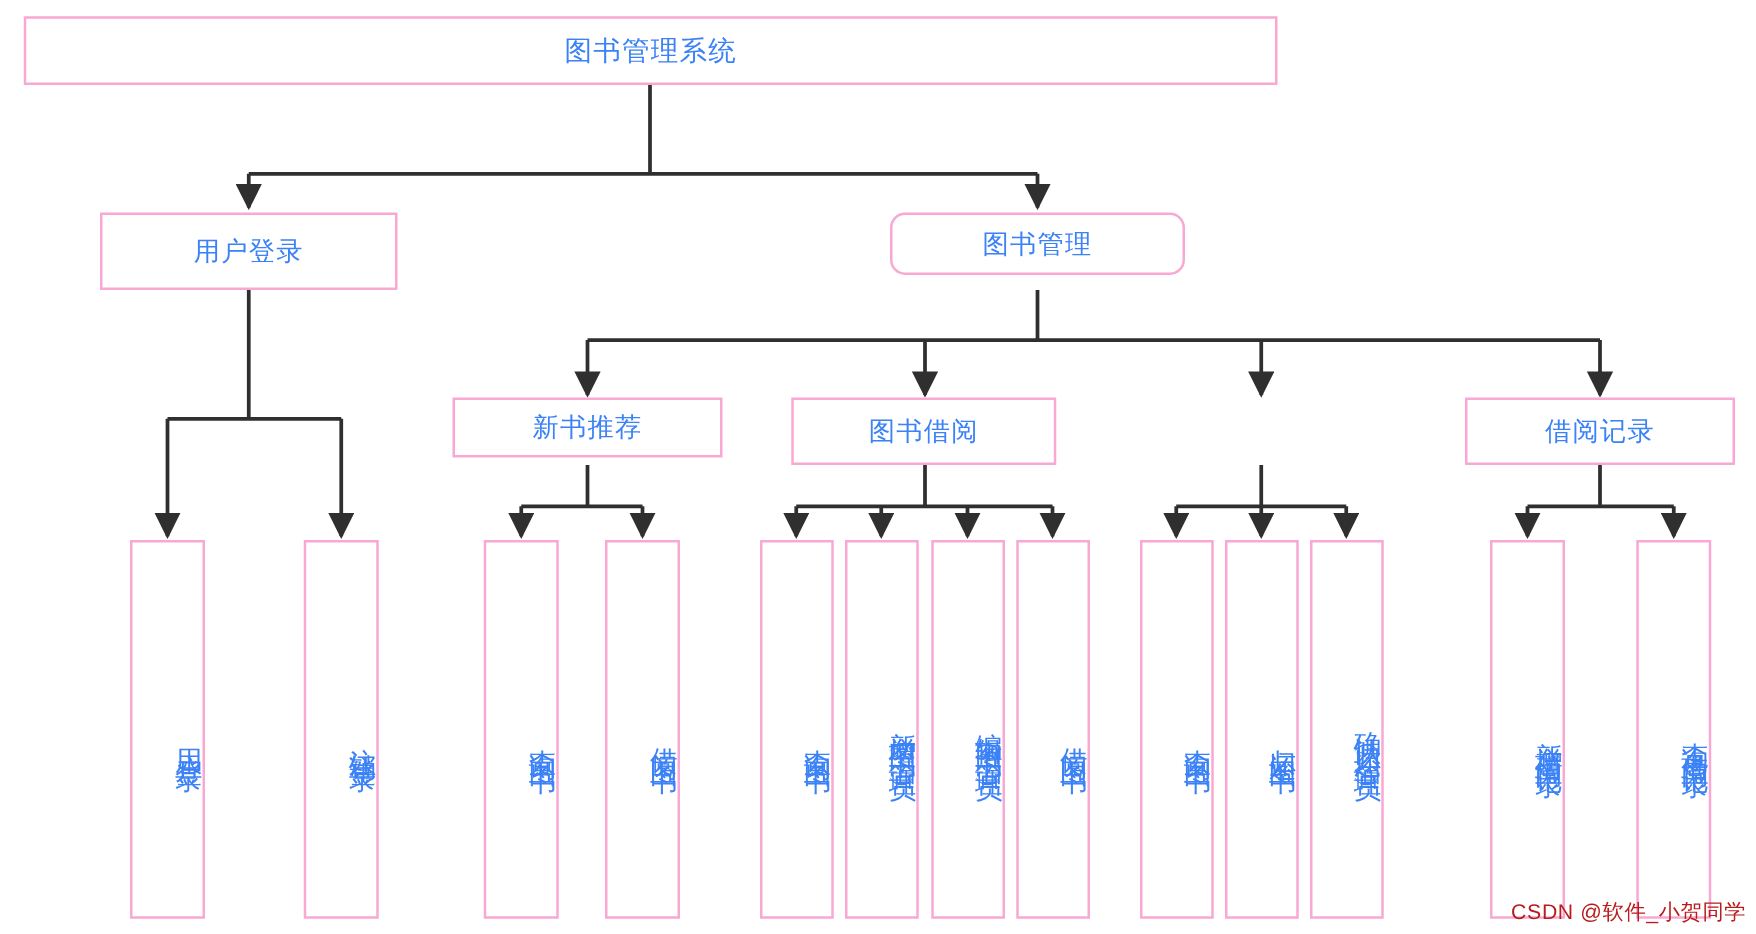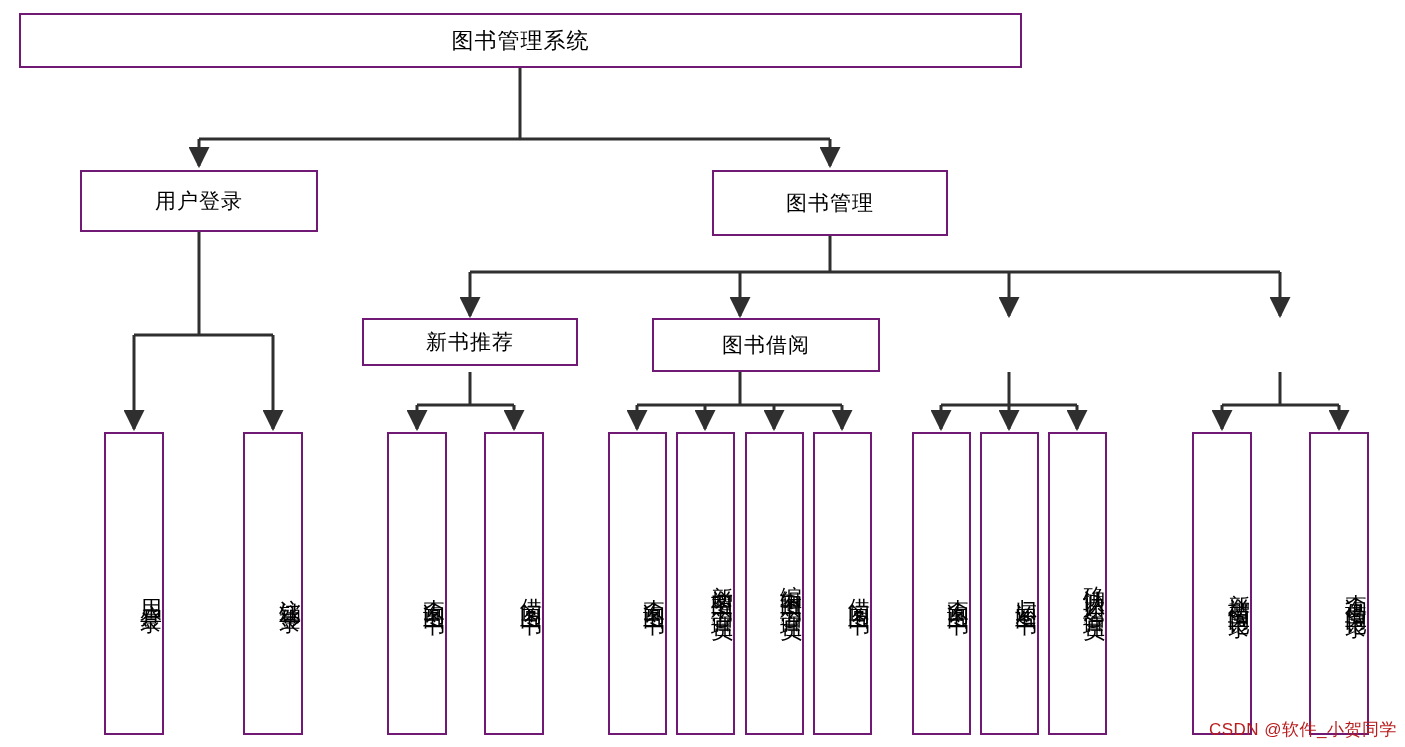--- a/index.html
+++ b/index.html
@@ -21,25 +21,25 @@
     position: absolute;
     left: 0;
     top: 0;
     width: 1405px;
     height: 747px;
   }
   .node {
     position: absolute;
     box-sizing: border-box;
     background: #ffffff;
-    border: 2px solid #701a75;
+    border: 2px solid #f9a8d4;
     display: flex;
     align-items: center;
     justify-content: center;
-    color: #000000;
+    color: #3b82f6;
     z-index: 2;
   }
   .node.h {
     font-size: 21px;
     letter-spacing: 1px;
     white-space: nowrap;
   }
   .node.root {
     font-size: 22px;
   }
@@ -116,24 +116,25 @@
       <path d="M 1280 372 L 1280 405"></path>
       <path d="M 1222 405 L 1339 405"></path>
       <path d="M 1222 405 L 1222 429" marker-end="url(#arrow)"></path>
       <path d="M 1339 405 L 1339 429" marker-end="url(#arrow)"></path>
     </g>
   </svg>
 
   <div class="node h root" style="left:19px; top:13px; width:1003px; height:55px;">图书管理系统</div>
 
   <div class="node h" style="left:80px; top:170px; width:238px; height:62px;">用户登录</div>
-  <div class="node h" style="left:712px; top:170px; width:236px; height:66px;">图书管理</div>
+  <div class="node h" style="left:712px; top:170px; width:236px; height:50px;border-radius:12px;">图书管理</div>
 
   <div class="node h" style="left:362px; top:318px; width:216px; height:48px;">新书推荐</div>
-  <div class="node h" style="left:652px; top:318px; width:228px; height:54px;">图书借阅</div>
+  <div class="node h" style="left:633px; top:318px; width:212px; height:54px;">图书借阅</div>
+  <div class="node h" style="left:1172px; top:318px; width:216px; height:54px;">借阅记录</div>
 
   <div class="node v" style="left:104px; top:432px; width:60px; height:303px;">用户登录</div>
   <div class="node v" style="left:243px; top:432px; width:60px; height:303px;">注销登录</div>
 
   <div class="node v" style="left:387px; top:432px; width:60px; height:303px;">查询图书</div>
   <div class="node v" style="left:484px; top:432px; width:60px; height:303px;">借阅图书</div>
 
   <div class="node v" style="left:608px; top:432px; width:59px; height:303px;">查询图书</div>
   <div class="node v" style="left:676px; top:432px; width:59px; height:303px;">新增图书（管理员）</div>
   <div class="node v" style="left:745px; top:432px; width:59px; height:303px;">编辑图书（管理员）</div>

